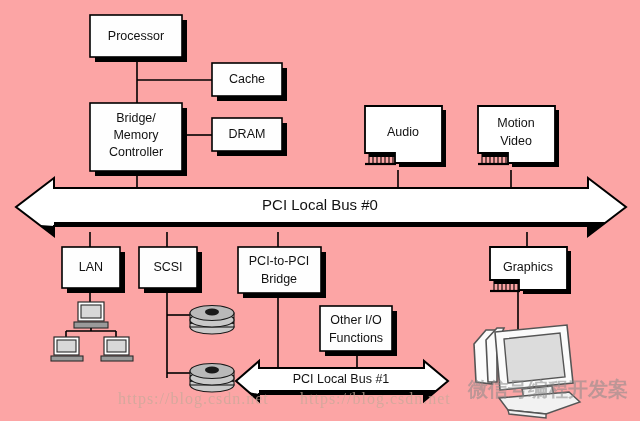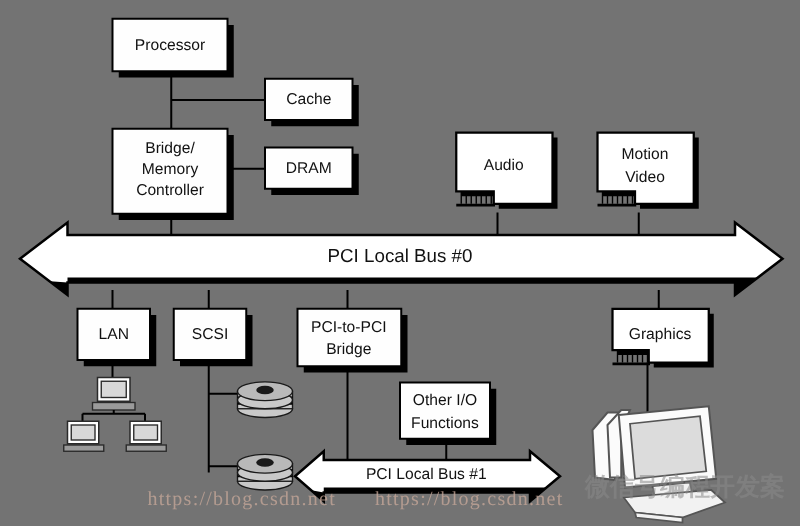--- a/index.html
+++ b/index.html
@@ -4,21 +4,21 @@
 <style>
   html, body {
     margin: 0;
     padding: 0;
     background: #ffffff;
   }
   #canvas {
     position: relative;
     width: 640px;
     height: 421px;
-    background: #737373;
+    background: #fca5a5;
     overflow: hidden;
     font-family: "Liberation Sans", sans-serif;
   }
   svg.layer {
     position: absolute;
     left: 0;
     top: 0;
     width: 640px;
     height: 421px;
   }

